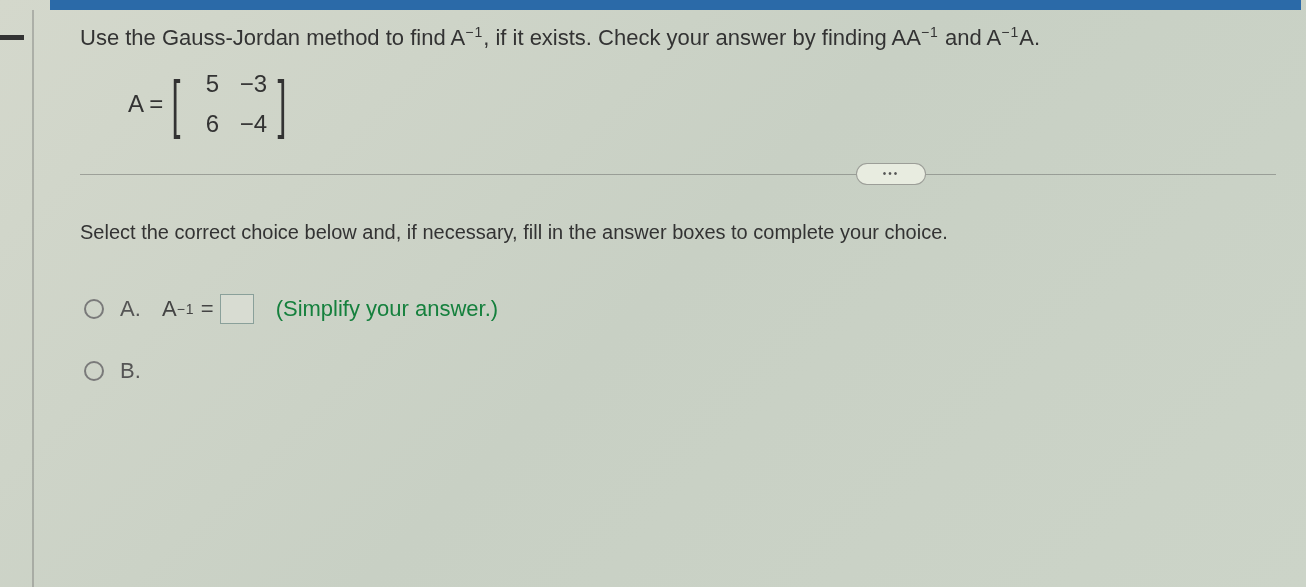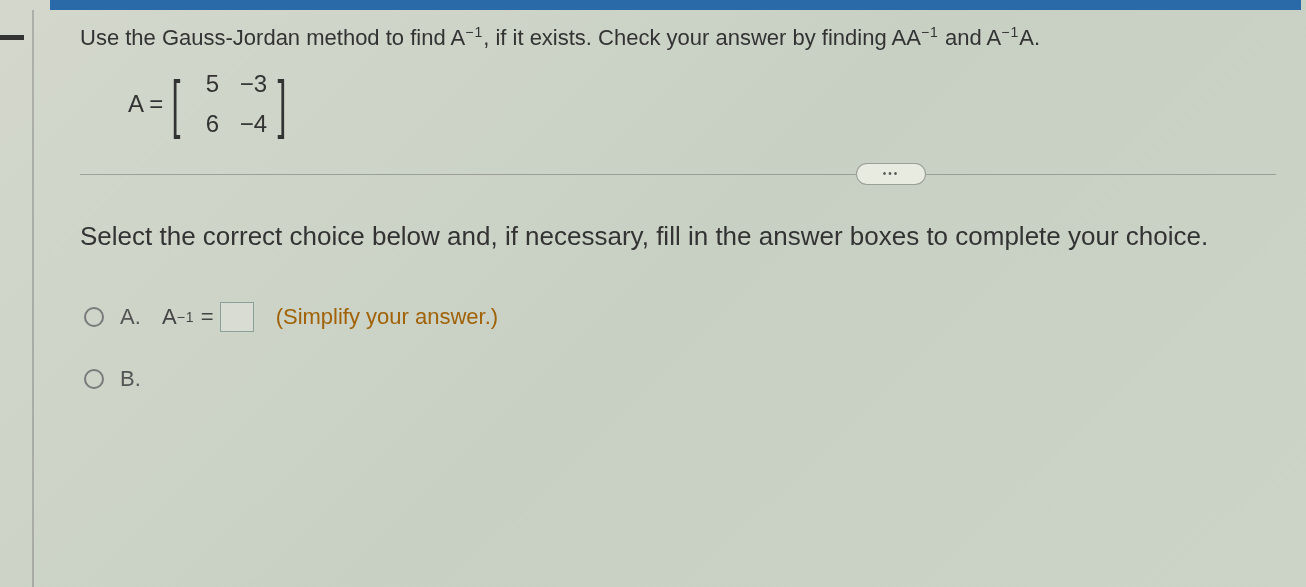--- a/index.html
+++ b/index.html
@@ -100,21 +100,21 @@
       border-radius: 11px;
       display: flex;
       align-items: center;
       justify-content: center;
       font-size: 10px;
       letter-spacing: 2px;
       color: #555;
       cursor: pointer;
     }
     .instruction {
-      font-size: 26px;
+      font-size: 20px;
       color: #333;
       margin-bottom: 50px;
     }
     .choice-row {
       display: flex;
       align-items: center;
       gap: 16px;
       margin-left: 4px;
       margin-bottom: 34px;
       font-size: 22px;
@@ -136,21 +136,21 @@
     .answer-box {
       display: inline-block;
       width: 34px;
       height: 30px;
       background: #d8dcd2;
       border: 1px solid #8aa09a;
       vertical-align: middle;
       margin: 0 6px;
     }
     .hint {
-      color: #a16207;
+      color: #15803d;
     }
     .eq-text {
       color: #444;
       display: inline-flex;
       align-items: center;
     }
   </style>
 </head>
 <body>
 

